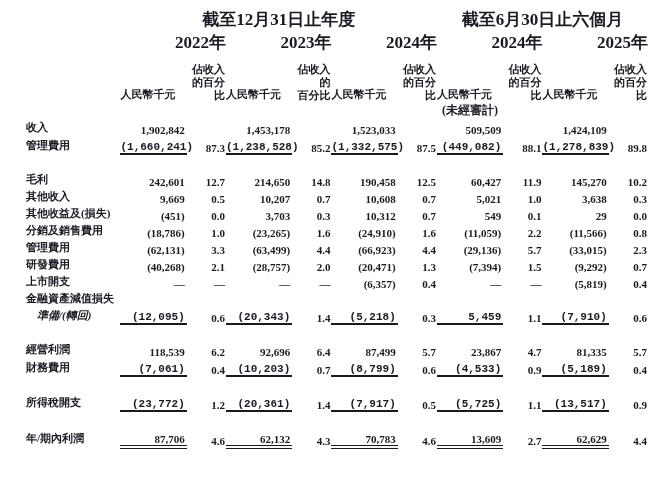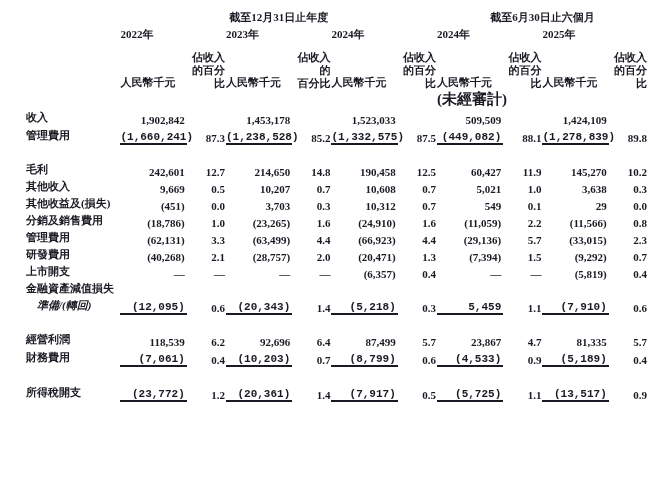--- a/index.html
+++ b/index.html
@@ -5,26 +5,26 @@
   html,body{margin:0;padding:0;background:#fff;}
   body{
     width:653px;height:489px;overflow:hidden;
     font-family:"Liberation Serif","DejaVu Serif",serif;
     font-weight:bold;color:#1a1a24;
     -webkit-font-smoothing:antialiased;
   }
   .page{padding:8px 4px 0 26px;}
   table{border-collapse:collapse;table-layout:fixed;width:622px;font-size:11px;}
   td,th{padding:0;margin:0;font-weight:bold;white-space:nowrap;overflow:visible;}
-  thead th{font-size:11px;}
+  thead th{font-size:17px;}
   .group-title{text-align:center;height:17px;vertical-align:bottom;}
-  .year{ text-align:left;height:17px;vertical-align:bottom;}
+  .year{ text-align:right;height:17px;vertical-align:bottom;}
   .unit-cell{text-align:left;vertical-align:bottom;height:48px;padding-right:2px;}
   .pct-head{text-align:right;vertical-align:bottom;line-height:13px;padding-right:1px;}
-  .note-cell{text-align:center;height:14px;vertical-align:top;font-size:15px;}
+  .note-cell{text-align:center;height:14px;vertical-align:top;font-size:12px;}
   .spacer-top{height:14px;}
   tbody td{height:17px;vertical-align:bottom;}
   .lbl{text-align:left;}
   .lbl .l2{padding-left:11px;font-style:italic;}
   .num{text-align:right;padding-right:2px;}
   .pct{text-align:right;padding-right:1px;}
   .u1{border-bottom:2px solid #1a1a24;font-family:Liberation Mono, monospace;}
   .u2{border-bottom:4px double #1a1a24;}
   tr.gap td{height:16px;border:none;}
   .lbl div{line-height:17px;}
@@ -310,15 +310,30 @@
           <td class="num u1">(7,917)</td>
           <td class="pct">0.5</td>
           <td class="num u1">(5,725)</td>
           <td class="pct">1.1</td>
           <td class="num u1">(13,517)</td>
           <td class="pct">0.9</td>
         </tr>
         <tr class="gap">
           <td colspan="11"></td>
         </tr>
+        <tr>
+          <td class="lbl">
+            <div>年/期內利潤</div>
+          </td>
+          <td class="num u2">87,706</td>
+          <td class="pct">4.6</td>
+          <td class="num u2">62,132</td>
+          <td class="pct">4.3</td>
+          <td class="num u2">70,783</td>
+          <td class="pct">4.6</td>
+          <td class="num u2">13,609</td>
+          <td class="pct">2.7</td>
+          <td class="num u2">62,629</td>
+          <td class="pct">4.4</td>
+        </tr>
       </tbody>
   </table>
 </div>
 
 </body></html>

